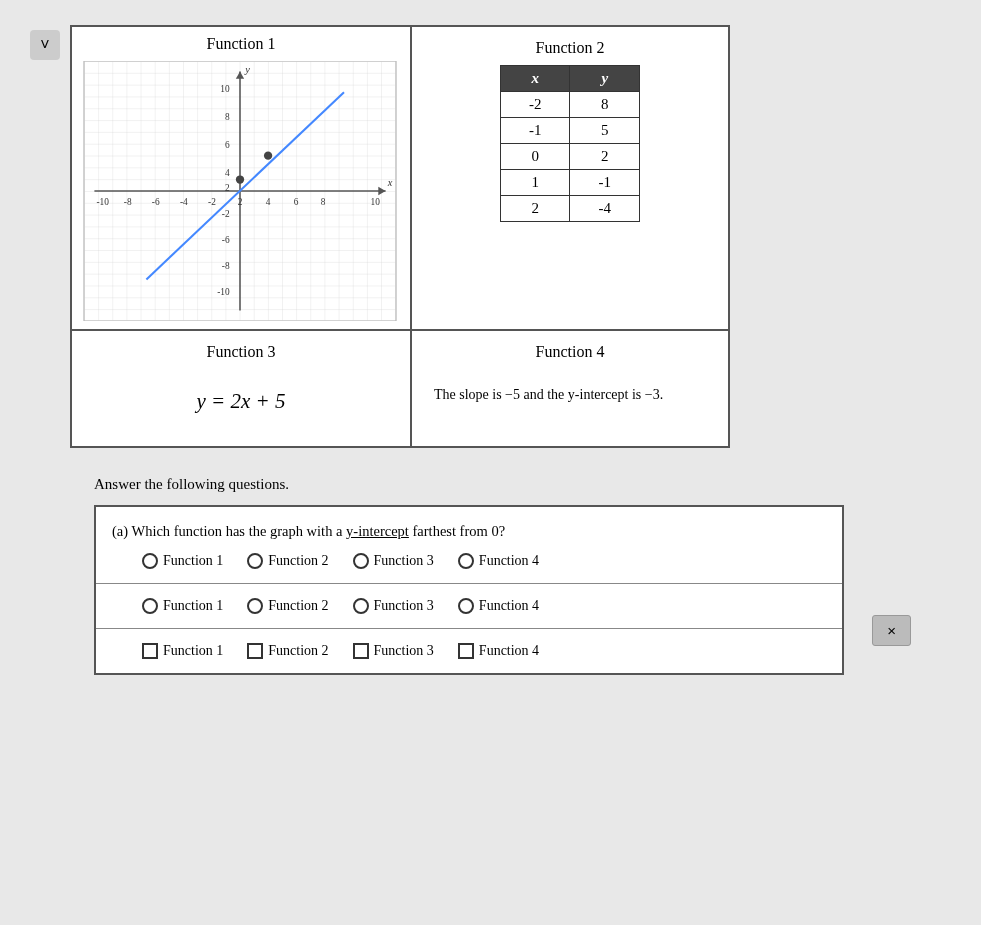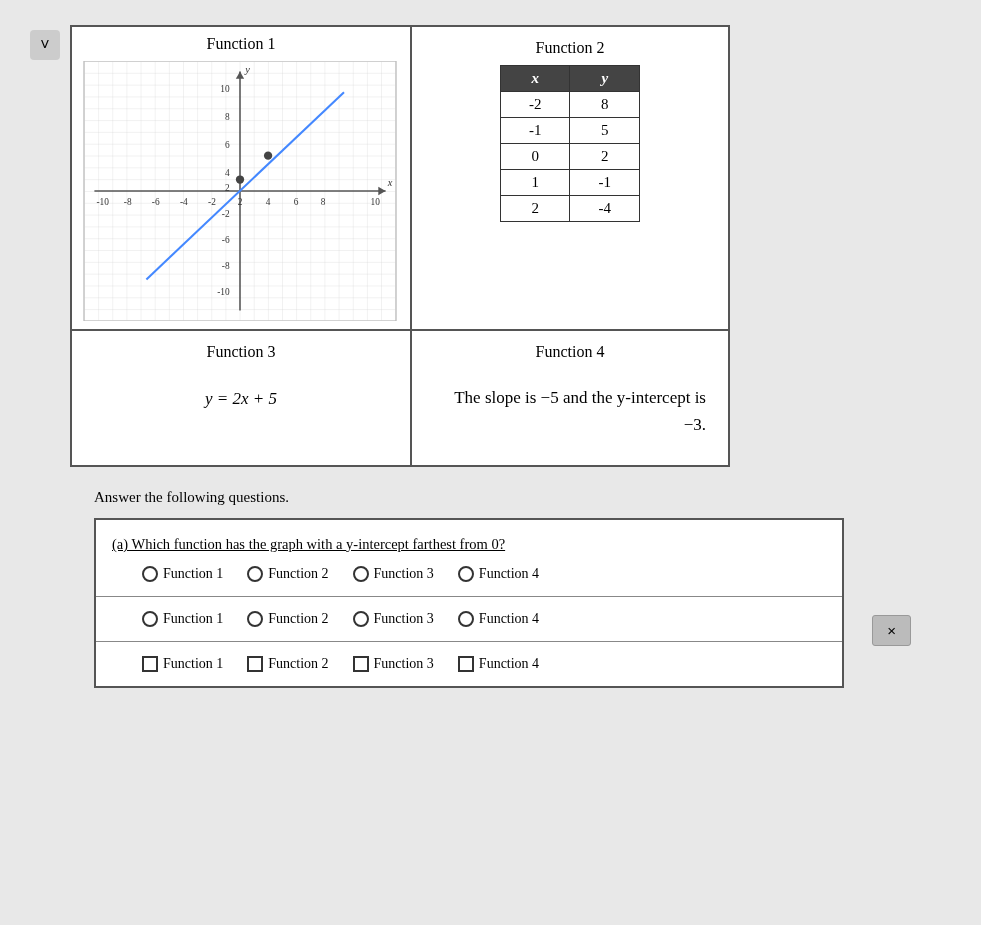--- a/index.html
+++ b/index.html
@@ -80,33 +80,32 @@
       background: #444;
       color: white;
       font-style: italic;
     }
     
     .func3-content {
       text-align: center;
       padding: 20px 10px;
     }
     .func3-equation {
-      font-size: 17px;
+      font-size: 21px;
       font-style: italic;
     }
     
     .func4-content {
       padding: 15px 10px;
-      font-size: 17px;
+      font-size: 14px;
       line-height: 1.6;
-      text-align: right;
     }
     
     .answer-section {
-      margin-top: 22px;
+      margin-top: 28px;
       width: 760px;
       padding-left: 24px;
     }
     .answer-label {
       font-size: 15px;
       margin-bottom: 12px;
     }
     .questions-box {
       border: 2px solid #555;
       background: white;
@@ -116,21 +115,20 @@
       padding: 14px 16px;
       border-bottom: 1px solid #888;
     }
     .question-block:last-child {
       border-bottom: none;
     }
     .question-text {
       font-size: 14.5px;
       margin-bottom: 10px;
       line-height: 1.5;
-      text-decoration: underline;
     }
     .question-text u {
       text-decoration: underline;
     }
     .options-row {
       display: flex;
       gap: 24px;
       align-items: center;
       padding-left: 30px;
     }

